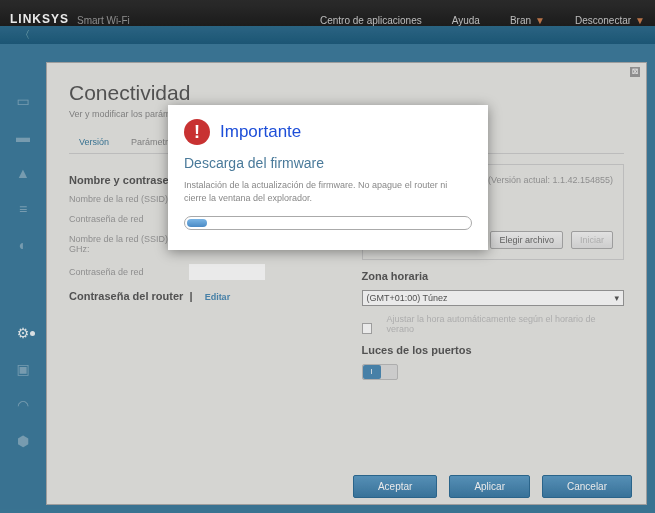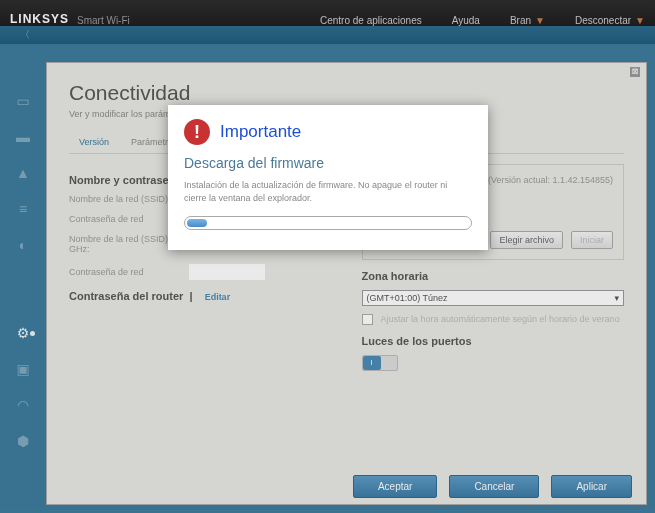--- a/index.html
+++ b/index.html
@@ -31,21 +31,21 @@
 .form-row { display: flex; align-items: center; margin-bottom: 10px; font-size: 9px; color: #999; }
 .form-label { width: 120px; }
 .form-value { color: #888; }
 .masked-box { width: 76px; height: 16px; background: #fff; border: 1px solid #fff; }
 .edit-link { color: #4a8ab5; font-size: 9px; margin-left: 6px; }
 .fw-box { border: 1px solid #ccc; padding: 10px; font-size: 9px; color: #999; margin-bottom: 10px; }
 .manual-row { display: flex; align-items: center; gap: 8px; margin-top: 6px; }
 .file-btn { background: linear-gradient(#f5f5f5,#e0e0e0); border: 1px solid #aaa; padding: 3px 8px; font-size: 9px; color: #666; border-radius: 2px; }
 .file-btn.disabled { color: #bbb; }
 .tz-select { width: 100%; border: 1px solid #999; padding: 2px 4px; font-size: 9px; color: #555; background: #fff; display: flex; justify-content: space-between; align-items: center; }
-.checkbox-row { display: flex; align-items: flex-start; gap: 8px; font-size: 9px; color: #bbb; margin-top: 8px; }
+.checkbox-row { display: flex; align-items: flex-end; gap: 14px; font-size: 9px; color: #bbb; margin-top: 8px; }
 .checkbox { width: 11px; height: 11px; border: 1px solid #aaa; background: #fff; }
 .toggle { width: 36px; height: 16px; background: #ddd; border-radius: 2px; position: relative; border: 1px solid #bbb; }
 .toggle-handle { width: 18px; height: 14px; background: #4a8ab5; position: absolute; left: 0; top: 0; border-radius: 2px; color: #fff; font-size: 8px; text-align: center; line-height: 14px; }
 .bottom-bar { position: absolute; bottom: 6px; right: 14px; display: flex; gap: 12px; }
 .action-btn { background: linear-gradient(#5a9ac5, #3a7aa5); border: 1px solid #2a6a95; color: #fff; padding: 5px 24px; font-size: 10px; border-radius: 2px; }
 .overlay { position: absolute; inset: 0; background: rgba(50,50,50,0.1); z-index: 50; }
 .modal { position: absolute; left: 168px; top: 105px; width: 320px; background: #fff; box-shadow: 0 2px 12px rgba(0,0,0,0.4); z-index: 60; padding: 14px 16px 20px; }
 .modal-header { display: flex; align-items: center; gap: 10px; margin-bottom: 10px; }
 .warn-icon { width: 26px; height: 26px; background: #c83232; border-radius: 50%; color: #fff; font-weight: bold; font-size: 18px; text-align: center; line-height: 26px; }
 .modal-title { font-size: 17px; color: #1d4ed8; }
@@ -143,22 +143,22 @@
 
         <div class="section-header">Luces de los puertos</div>
         <div class="toggle">
           <div class="toggle-handle">I</div>
         </div>
       </div>
     </div>
 
     <div class="bottom-bar">
       <button class="action-btn">Aceptar</button>
+      <button class="action-btn">Aplicar</button>
       <button class="action-btn">Cancelar</button>
-      <button class="action-btn">Aplicar</button>
     </div>
   </div>
 </div>
 
 <div class="overlay"></div>
 <div class="modal">
   <div class="modal-header">
     <div class="warn-icon">!</div>
     <div class="modal-title">Importante</div>
   </div>

